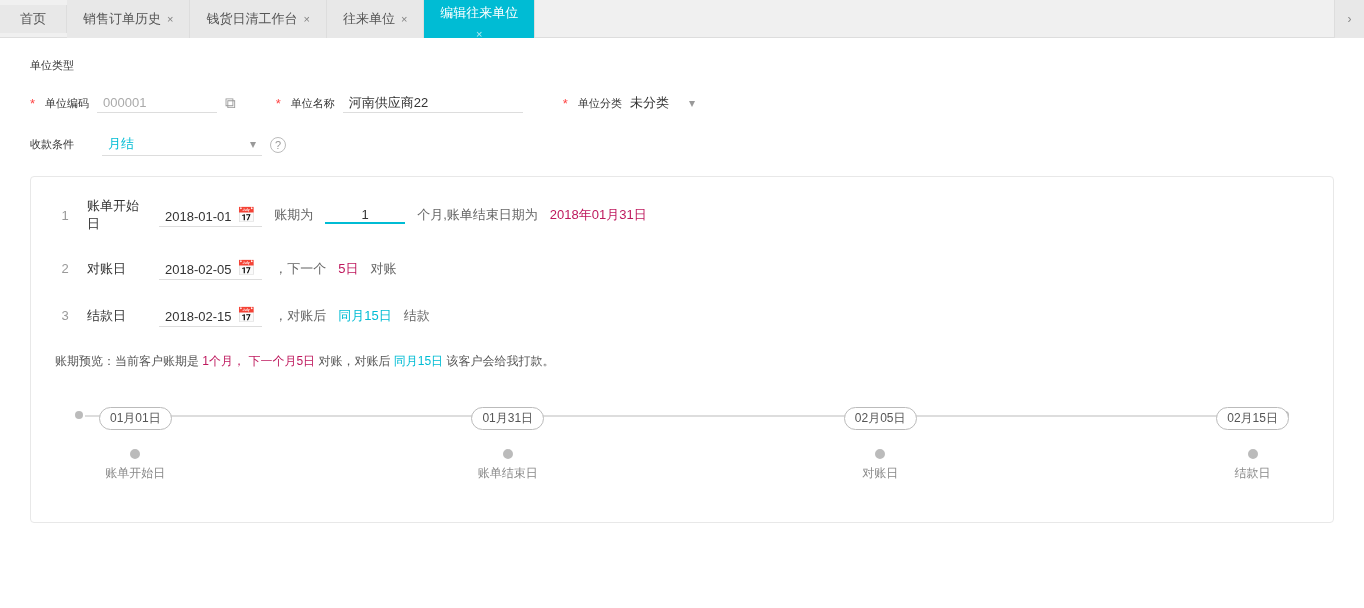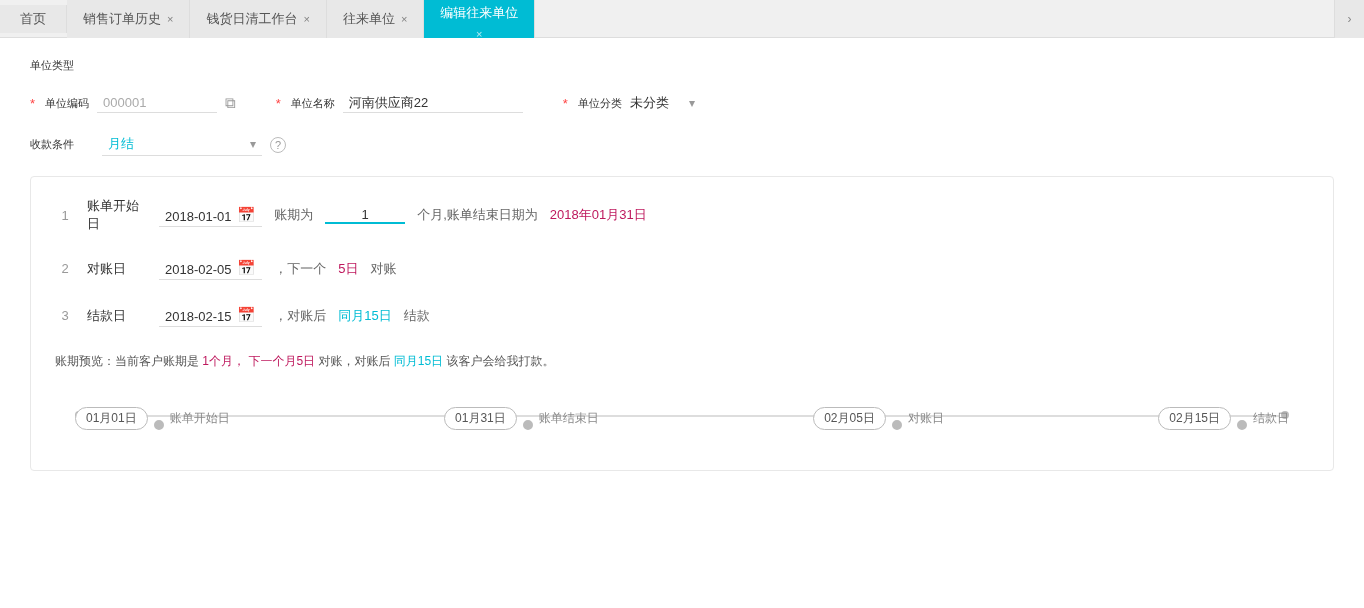--- a/index.html
+++ b/index.html
@@ -287,24 +287,25 @@
       background: #ddd;
     }
     .timeline-nodes {
       display: flex;
       align-items: flex-start;
       justify-content: space-between;
       position: relative;
     }
     .timeline-node {
       display: flex;
-      flex-direction: row;
+      flex-direction: column;
       align-items: center;
       gap: 6px;
       position: relative;
+      margin-left: 24px;
     }
     .node-dot {
       width: 10px;
       height: 10px;
       border-radius: 50%;
       background: #bbb;
       border: 2px solid #bbb;
       margin-top: 13px;
     }
     .node-label-box {

